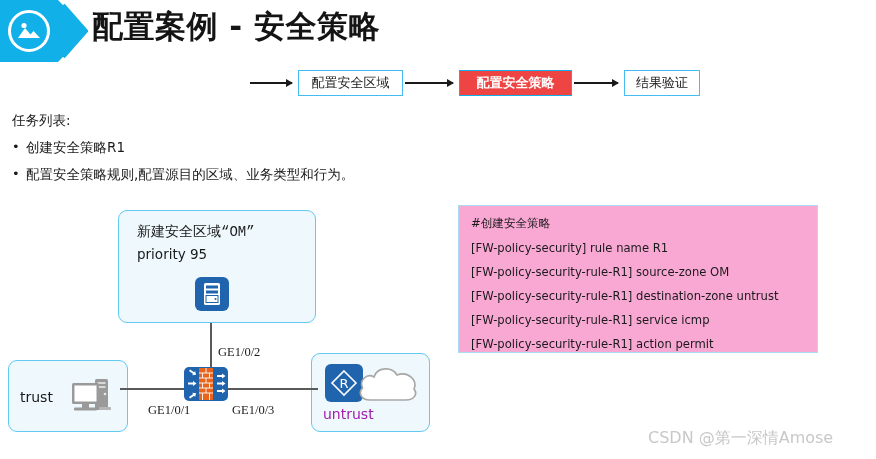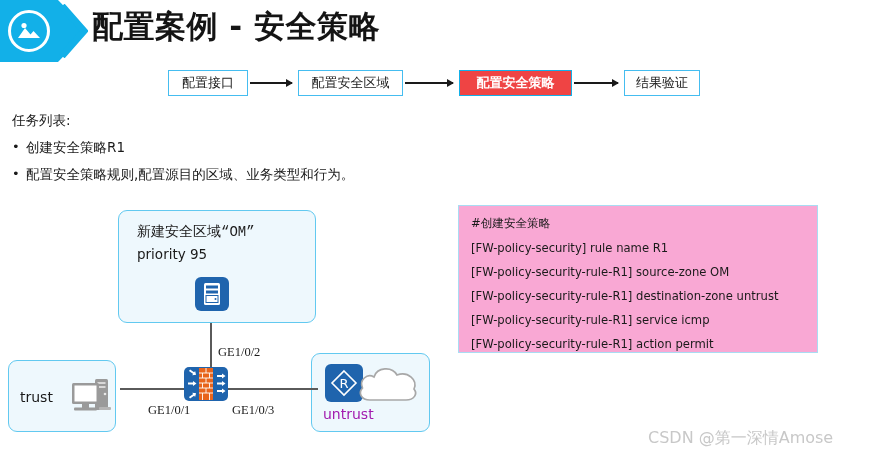--- a/index.html
+++ b/index.html
@@ -43,21 +43,21 @@
   .tasks .tl-title{font-size:13.5px;color:#1a1a1a;margin-bottom:9px;}
   .tasks .tl-item{font-size:13.5px;color:#1a1a1a;margin-bottom:9px;
     display:flex;align-items:flex-start;}
   .tasks .bullet{display:inline-block;width:14px;color:#1a1a1a;font-size:13px;line-height:1.2;}
 
   
   .topo{position:absolute;left:0;top:195px;width:450px;height:250px;}
   .zone{position:absolute;box-sizing:border-box;
     border:1.4px solid #62c9f0;background:#eef8fd;border-radius:9px;}
   .zone-om{left:118px;top:15px;width:198px;height:113px;}
-  .zone-trust{left:8px;top:165px;width:108px;height:72px;text-align:center;}
+  .zone-trust{left:8px;top:165px;width:120px;height:72px;text-align:center;}
   .zone-untrust{left:311px;top:158px;width:119px;height:79px;}
   .om-t1{position:absolute;left:18px;top:12px;font-size:14px;color:#1a1a1a;
     white-space:nowrap;font-family:Liberation Mono, monospace;}
   .om-t2{position:absolute;left:18px;top:35px;font-size:13.5px;color:#1a1a1a;
     white-space:nowrap;font-family:"DejaVu Sans",sans-serif;}
 
   .srv-icon{position:absolute;left:76px;top:66px;width:34px;height:34px;
     background:#1f64ad;border-radius:6px;}
   .srv-icon svg{position:absolute;left:9px;top:6px;}
 
@@ -102,21 +102,20 @@
     <div class="hdr-icon">
       <svg width="22" height="18" viewBox="0 0 22 18">
         <circle cx="6" cy="4.5" r="2.6" fill="#ffffff"></circle>
         <path d="M0 17 L7 7 L12.5 13.5 L15.5 10 L22 17 Z" fill="#ffffff"></path>
       </svg>
     </div>
     <div class="hdr-title">配置案例 - 安全策略</div>
   </div>
 
   <div class="flow">
-    <div class="fbox" style="left:0px;width:80px;">配置接口</div>
     <div class="farrow" style="left:82px;width:42px;"></div>
 
     <div class="fbox" style="left:130px;width:105px;">配置安全区域</div>
     <div class="farrow" style="left:237px;width:48px;"></div>
 
     <div class="fbox active" style="left:291px;width:113px;">配置安全策略</div>
     <div class="farrow" style="left:406px;width:44px;"></div>
 
     <div class="fbox" style="left:456px;width:76px;">结果验证</div>
   </div>

